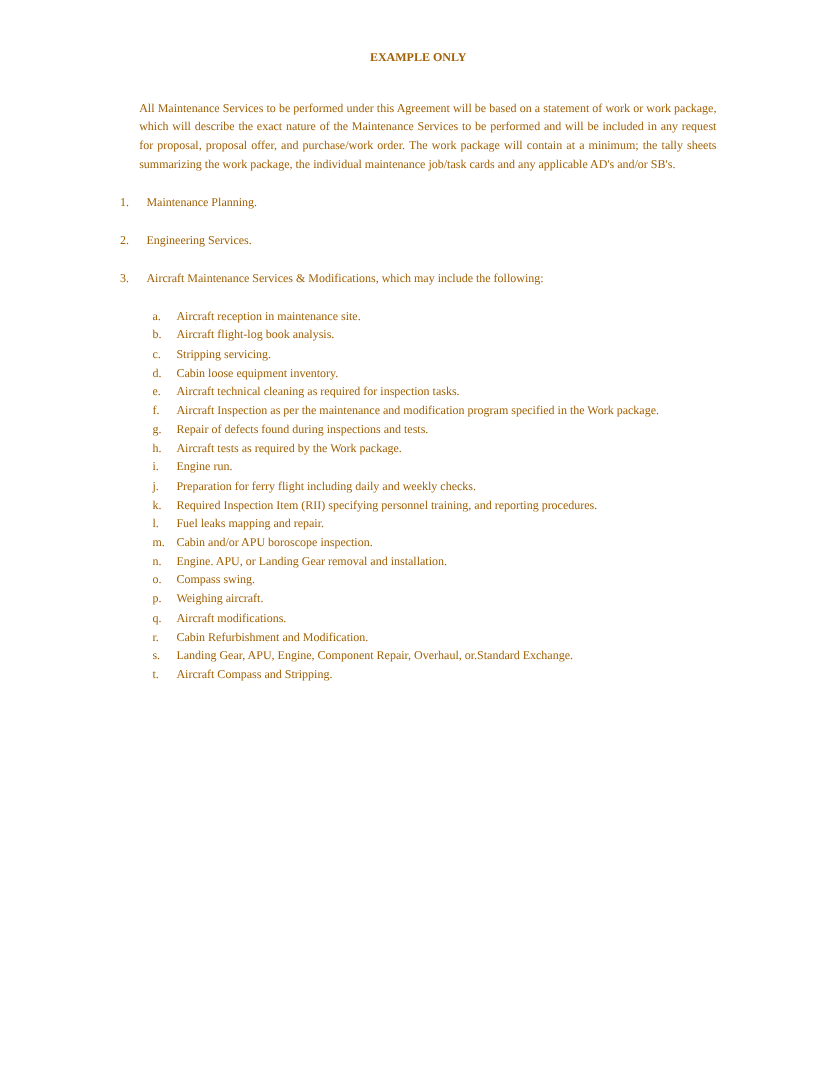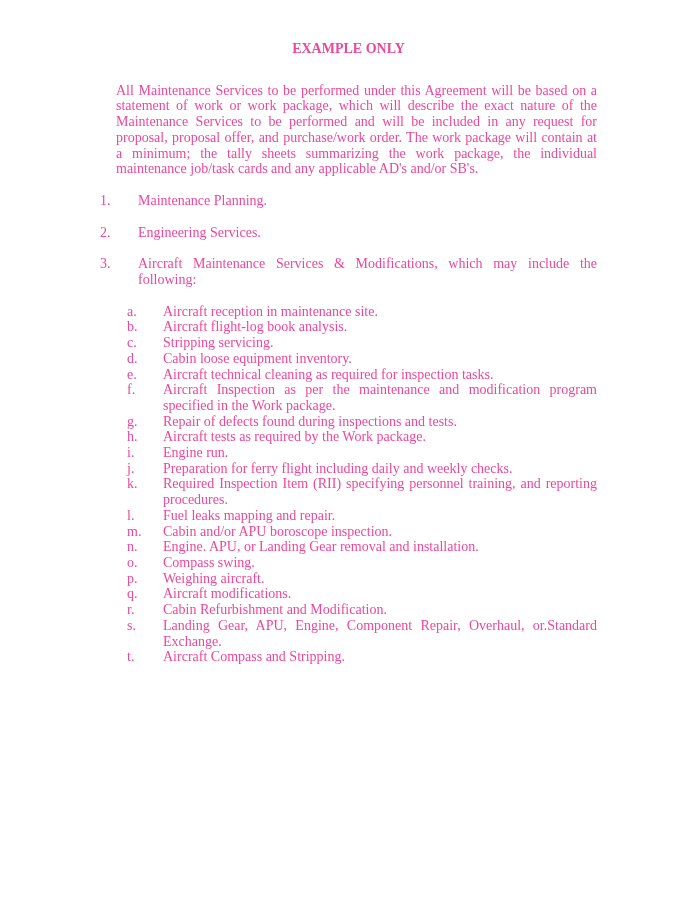--- a/index.html
+++ b/index.html
@@ -13,23 +13,23 @@
     height: 900px;
     background: #ffffff;
     overflow: hidden;
   }
   .content {
     position: absolute;
     left: 100px;
     top: 41px;
     width: 497px;
     font-family: "Liberation Serif", "DejaVu Serif", serif;
-    font-size: 14px;
+    font-size: 10px;
     line-height: 15.7px;
-    color: #ec4899;
+    color: #a16207;
   }
   .doc-title {
     font-weight: bold;
     text-align: center;
     margin: 0 0 26px 0;
   }
   .section-heading {
     font-weight: bold;
     margin: 0 0 15px 0;
   }
@@ -51,21 +51,20 @@
   .sub-item {
     display: flex;
   }
   .sub-marker {
     flex: none;
     width: 20px;
   }
   .item-text {
     flex: 1;
     text-align: justify;
-    margin-left: 16px;
   }
 </style>
 </head>
 <body>
 
 <div class="page">
   <div class="content">
 
     <div class="doc-title">EXAMPLE ONLY</div>
 

